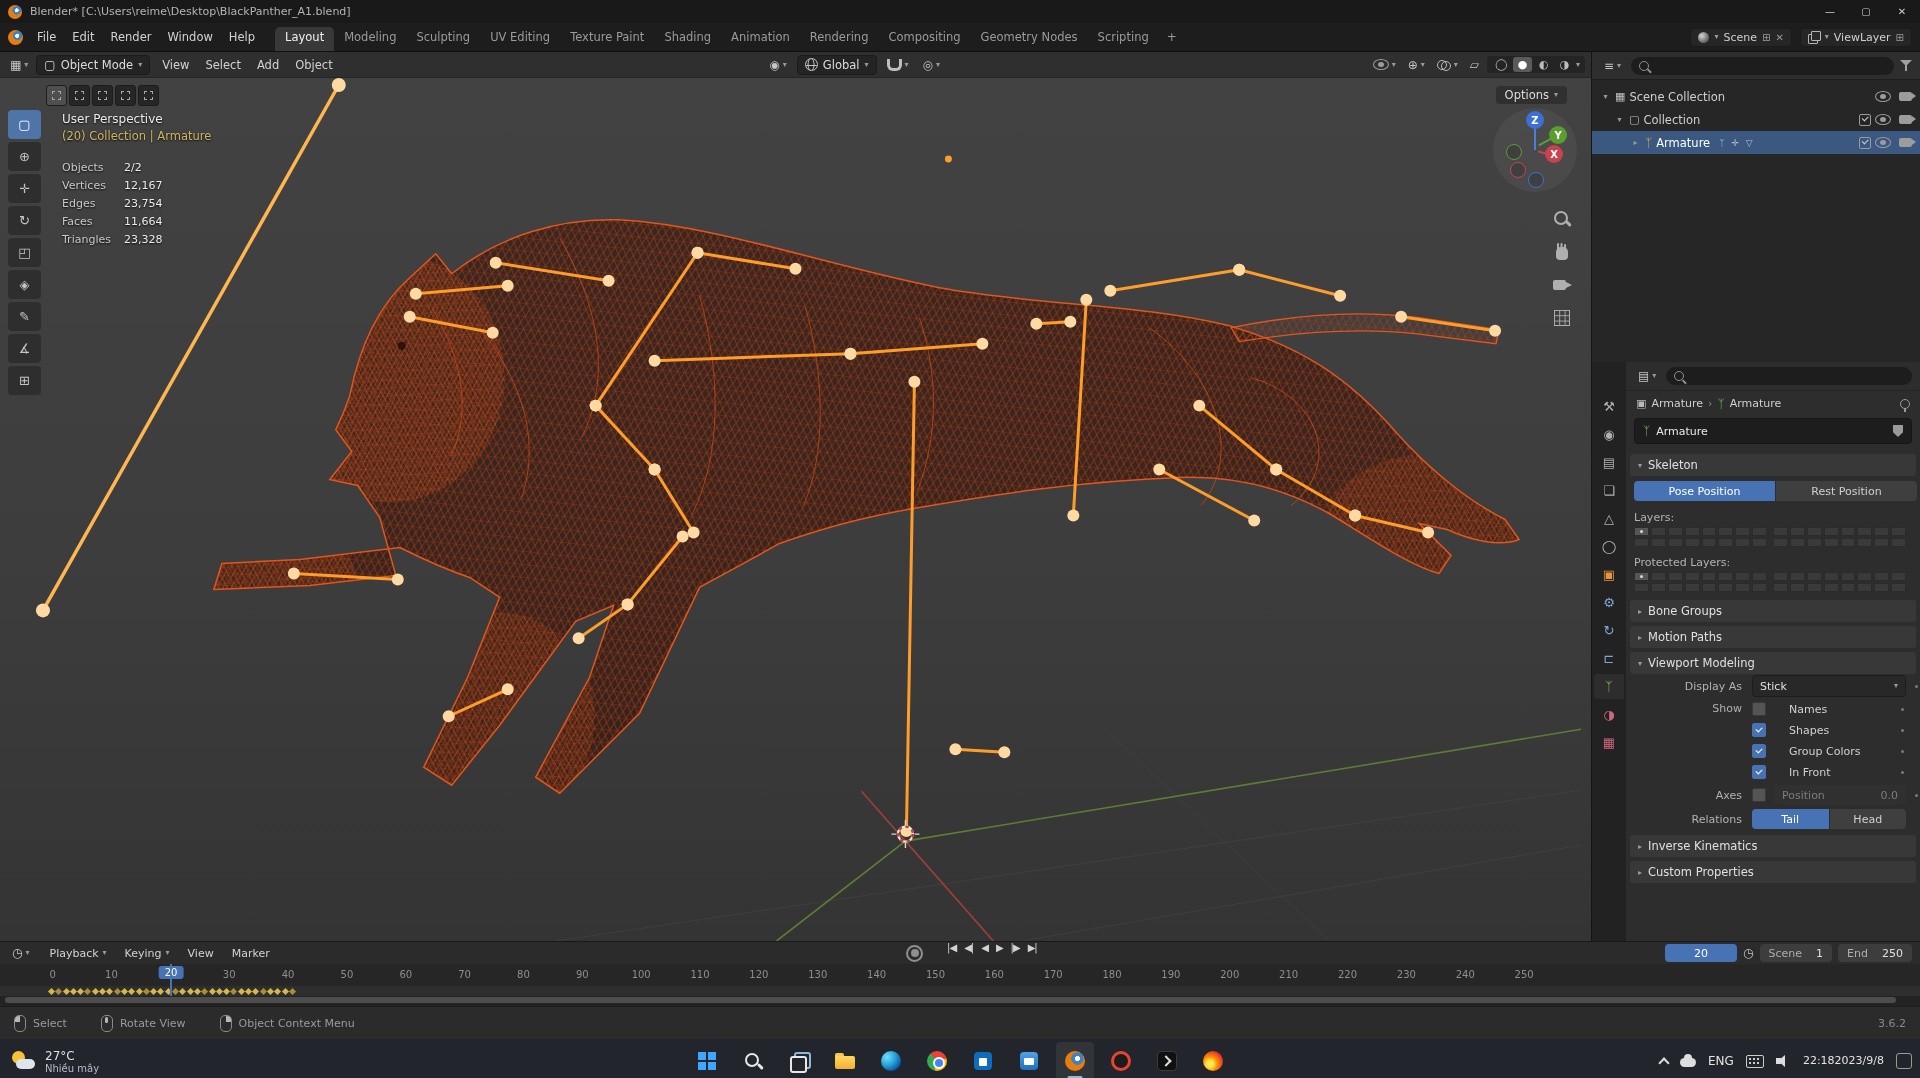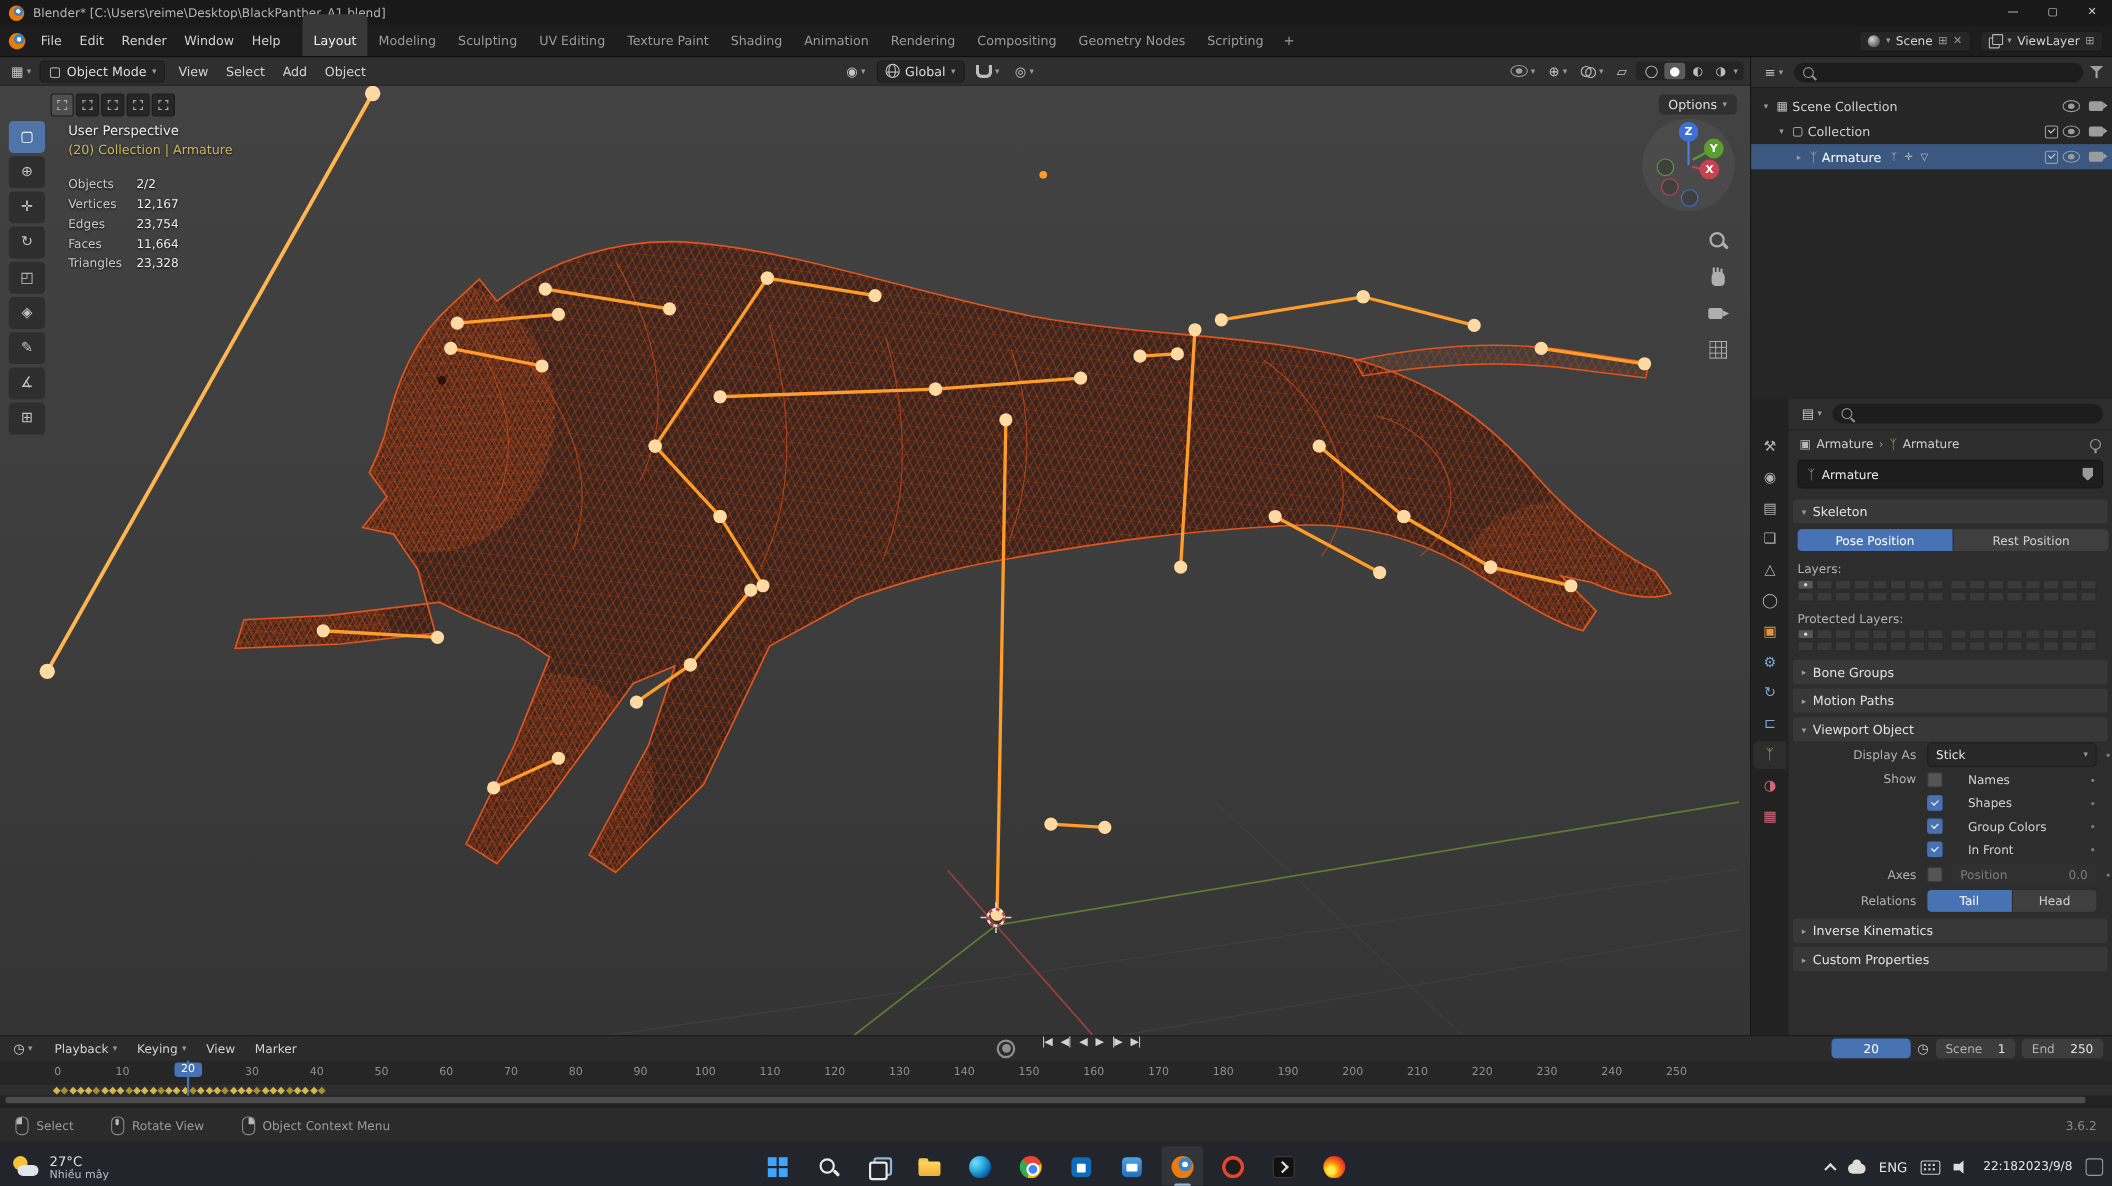--- a/index.html
+++ b/index.html
@@ -13,21 +13,21 @@
   .blender-logo{width:14px;height:14px;border-radius:50%;background:radial-gradient(circle at 62% 38%,#fff 0 15%,#3c82c4 17% 34%,#e87d0d 36% 100%)}
   .win-controls{margin-left:auto;display:flex;height:100%}
   .win-controls span{width:36px;display:flex;align-items:center;justify-content:center;font-size:10px;color:#cfcfcf}
 
   
   .topbar{height:28px;background:#1d1d1d;display:flex;align-items:center;padding:0 8px;border-bottom:1px solid #101010}
   .tb-logo{width:15px;height:15px;border-radius:50%;background:radial-gradient(circle at 62% 38%,#fff 0 15%,#3c82c4 17% 34%,#e87d0d 36% 100%);margin-right:6px}
   .menus{display:flex}
   .menu-item{padding:3px 8px;border-radius:3px;color:#d2d2d2;font-size:11.5px}
   .ws-tabs{display:flex;margin-left:12px;align-self:flex-end}
-  .ws-tab{padding:17px 10px 7px;color:#9b9b9b;font-size:11.5px;border-radius:5px 5px 0 0}
+  .ws-tab{padding:3px 10px 7px;color:#9b9b9b;font-size:11.5px;border-radius:5px 5px 0 0}
   .ws-tab.active{background:#383838;color:#efefef}
   .ws-add{color:#9b9b9b;padding:0 8px;font-size:12px}
   .tb-right{margin-left:auto;display:flex;gap:8px;align-items:center}
   .pill{display:flex;align-items:center;gap:5px;background:#262626;border:1px solid #1a1a1a;border-radius:4px;padding:2px 7px;font-size:11px;color:#d0d0d0}
   .scene-ball{width:11px;height:11px;border-radius:50%;background:radial-gradient(circle at 35% 35%,#d6d6d6,#707070 60%,#3c3c3c)}
   .i-layers{width:12px;height:12px;position:relative}
   .i-layers::before,.i-layers::after{content:"";position:absolute;width:8px;height:8px;border:1px solid #b5b5b5;border-radius:1px}
   .i-layers::before{left:0;top:3px}.i-layers::after{left:3px;top:0;background:#2a2a2a}
   .pill-x,.pill-new{color:#9a9a9a;font-size:10px}
 
@@ -55,21 +55,21 @@
   .shade.active{background:#5a5a5a;color:#fff}
 
   
   .viewport{flex:1;position:relative;background:linear-gradient(180deg,#424242 0%,#3d3d3d 55%,#343434 100%);overflow:hidden}
   .scene-svg{position:absolute;inset:0;width:100%;height:100%;z-index:1}
   .scene-svg .bone{marker-start:url(#jt);marker-end:url(#jt)}
   .ts-strip{position:absolute;left:46px;top:7px;display:flex;gap:2px;z-index:2}
   .sel-mode{width:19px;height:19px;background:#262626;border:1px solid #1c1c1c;border-radius:3px;position:relative}
   .sel-mode::before{content:"";position:absolute;inset:5px;border:1px dashed #a8a8a8}
   .sel-mode.active{background:#4f4f4f}
-  .options-btn{position:absolute;top:8px;right:12px;display:flex;align-items:center;gap:5px;background:rgba(38,38,38,.65);padding:2px 9px;border-radius:4px;color:#dcdcdc;font-size:11.5px;z-index:2}
+  .options-btn{position:absolute;top:8px;right:24px;display:flex;align-items:center;gap:5px;background:rgba(38,38,38,.65);padding:2px 9px;border-radius:4px;color:#dcdcdc;font-size:11.5px;z-index:2}
   .toolbar{position:absolute;left:8px;top:32px;width:33px;display:flex;flex-direction:column;gap:3px;z-index:2}
   .tool{height:29px;background:rgba(44,44,44,.85);border-radius:4px;display:flex;align-items:center;justify-content:center;color:#c4c4c4;font-size:13px}
   .tool.active{background:#4f74a8;color:#fff}
   .overlay-info{position:absolute;left:62px;top:34px;z-index:2;text-shadow:0 1px 2px rgba(0,0,0,.85)}
   .ov-view{color:#eaeaea;font-size:12px}
   .ov-context{color:#cfb65c;font-size:11.5px;margin-top:3px}
   .ov-stats{margin-top:16px}
   .stat-row{display:flex;font-size:11px;line-height:18px}
   .s-label{width:62px;color:#c9c9c9}
   .s-value{color:#ececec}
@@ -714,21 +714,21 @@
             </div>
             <div class="section-header">
               <span class="sec-arrow">▸</span>
               <span>Motion Paths</span>
             </div>
         </div>
 
         <div>
           <div class="section-header">
             <span class="sec-arrow">▾</span>
-            <span>Viewport Object</span>
+            <span>Viewport Modeling</span>
           </div>
           <div class="prow">
             <span class="plabel">Display As</span>
             <div class="pctrl">
               <div class="dd-field">
                 <span>Stick</span>
                 <span class="chev">▾</span>
               </div>
             </div>
             <span class="adot"></span>

